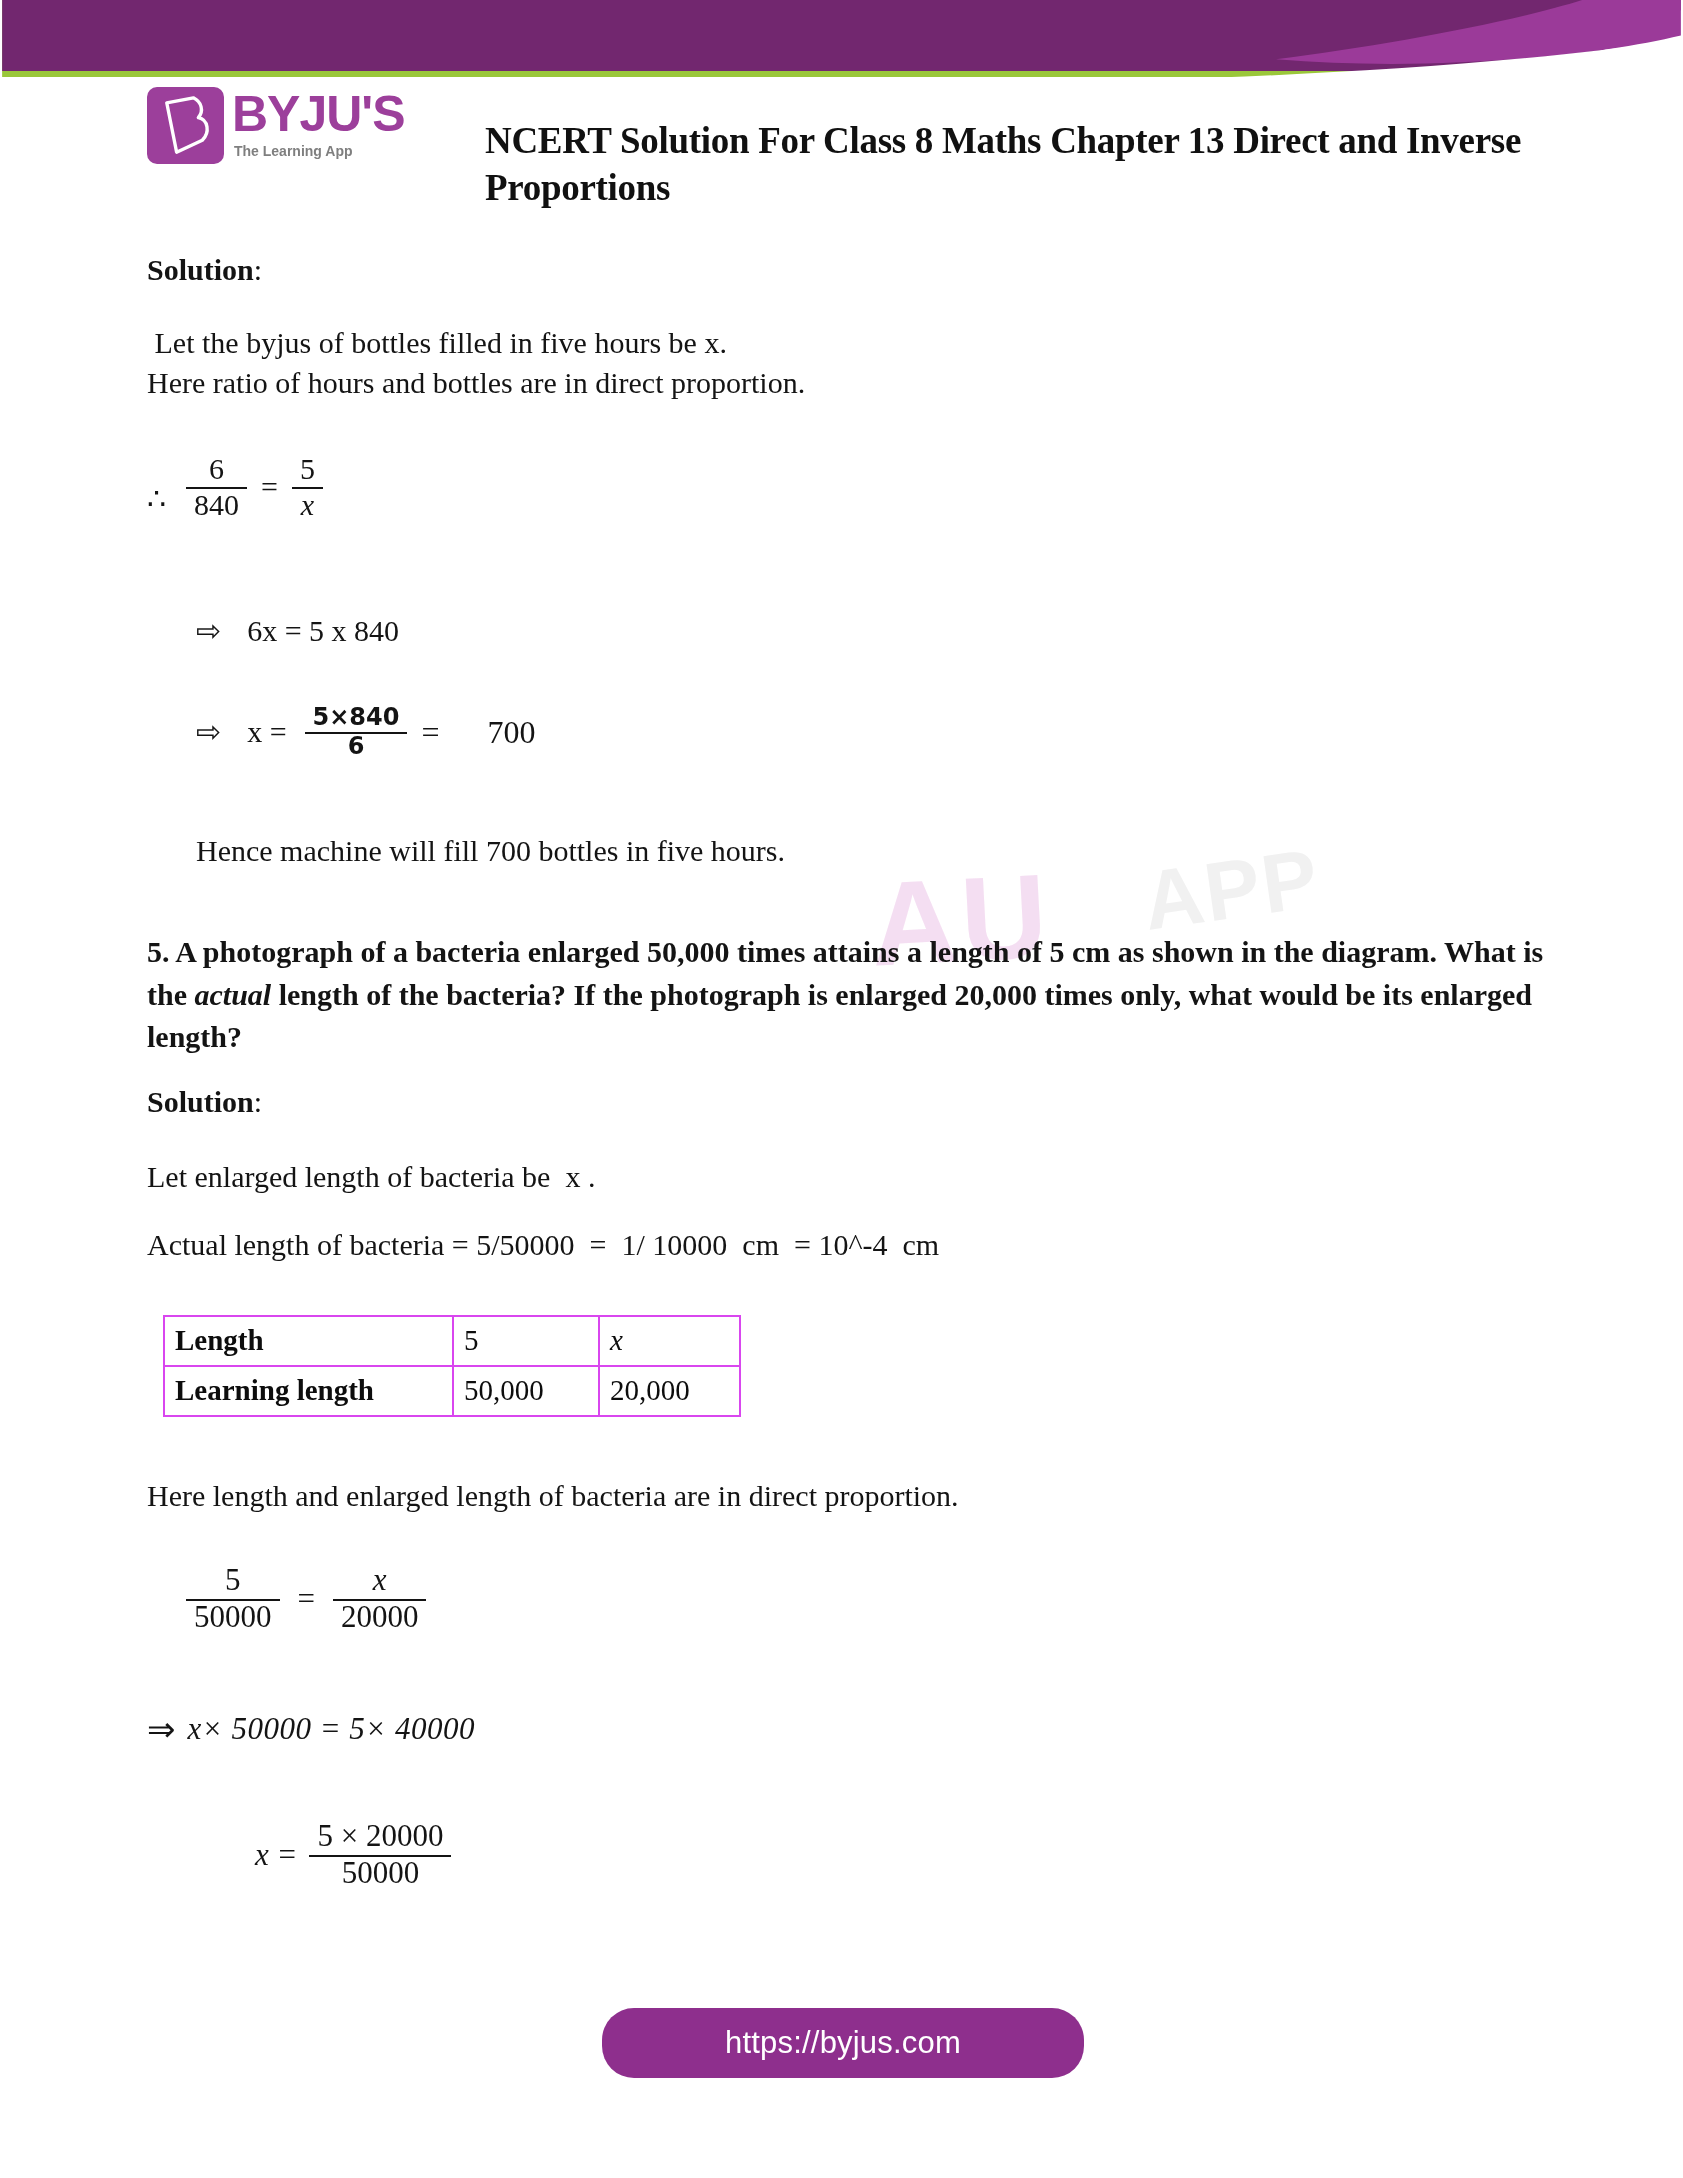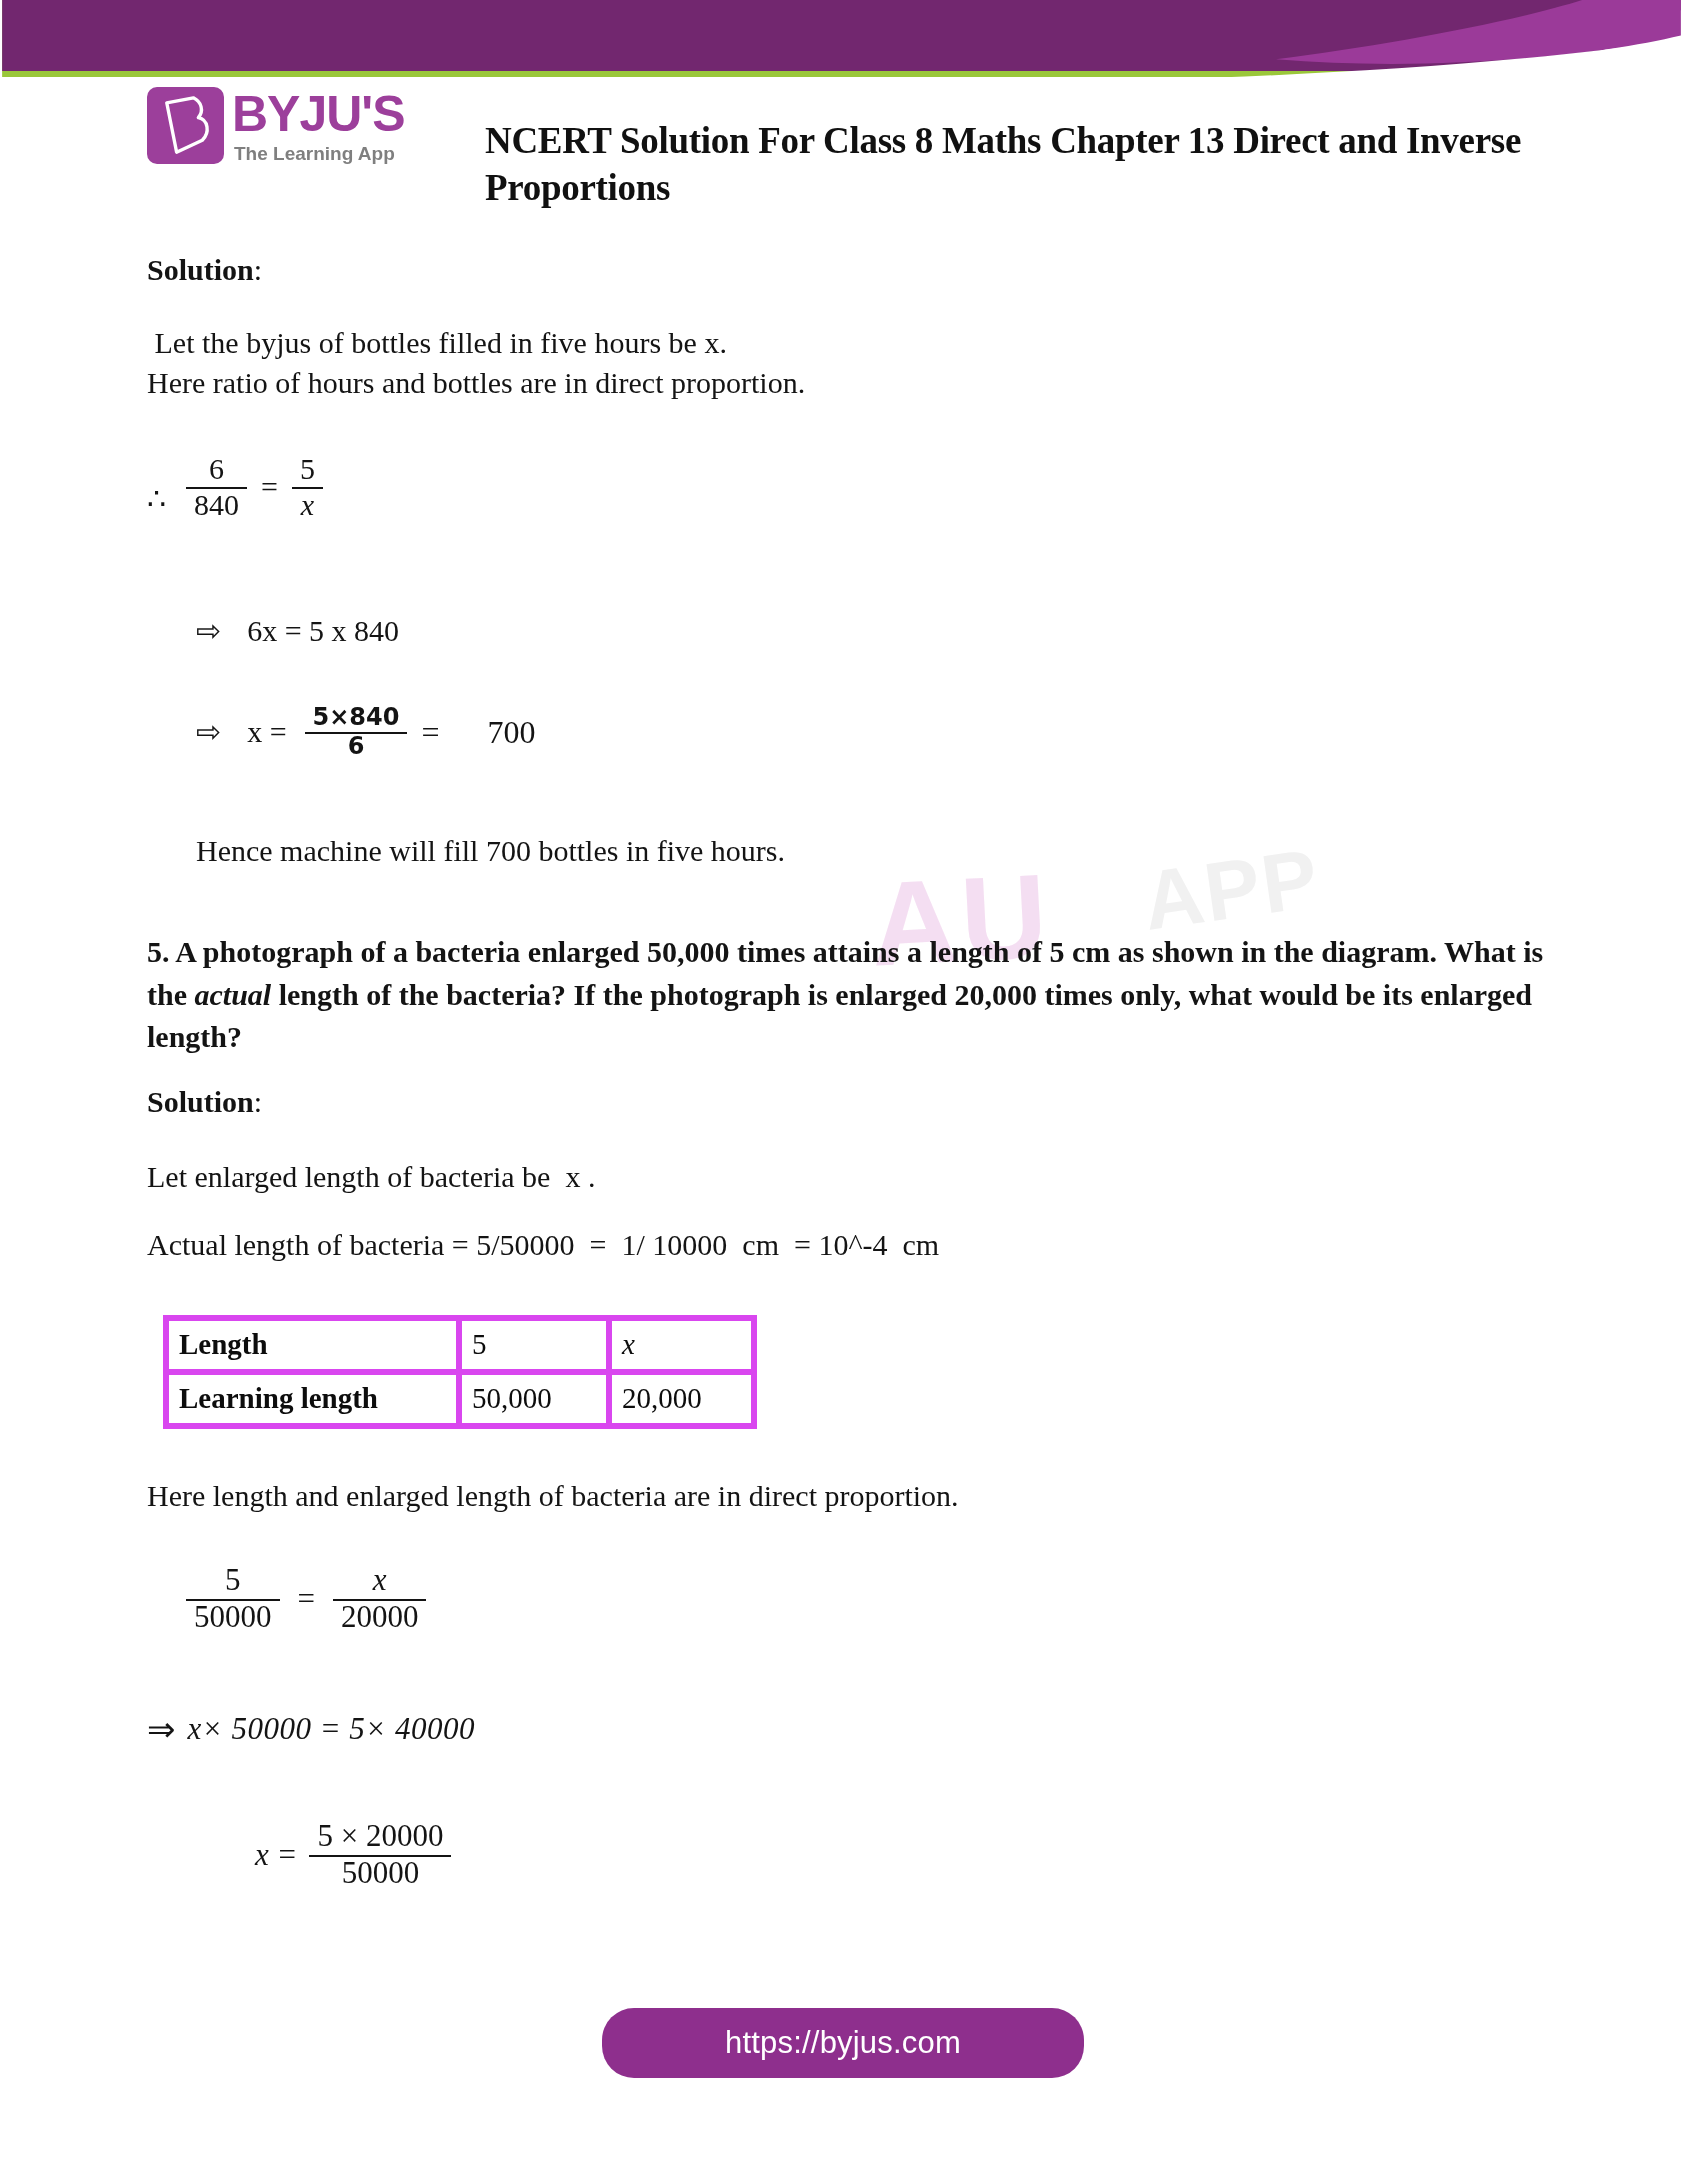--- a/index.html
+++ b/index.html
@@ -53,21 +53,21 @@
     color: #9c3f9b;
     line-height: 1;
     text-align: right;
   }
   .logo-tag {
     position: absolute;
     left: 87px;
     top: 57px;
     font-family: "Liberation Sans", sans-serif;
     font-weight: bold;
-    font-size: 19px;
+    font-size: 14px;
     color: #7f7f7f;
     line-height: 1;
   }
 
   
   .page-title {
     position: absolute;
     left: 485px;
     top: 117px;
     width: 1109px;
@@ -141,21 +141,21 @@
 
   
   .data-table {
     position: absolute;
     border-collapse: collapse;
     font-family: "Liberation Serif", serif;
     font-size: 29px;
     color: #0d0d0d;
   }
   .data-table td {
-    border: 6px solid #d946ef;
+    border: 2px solid #d946ef;
     padding: 4px 10px 6px 10px;
     height: 38px;
     vertical-align: middle;
   }
   .data-table td.lbl { font-weight: bold; width: 267px; }
   .data-table td.c2 { width: 124px; }
   .data-table td.c3 { width: 119px; }
 
   
   .wm-pink {

